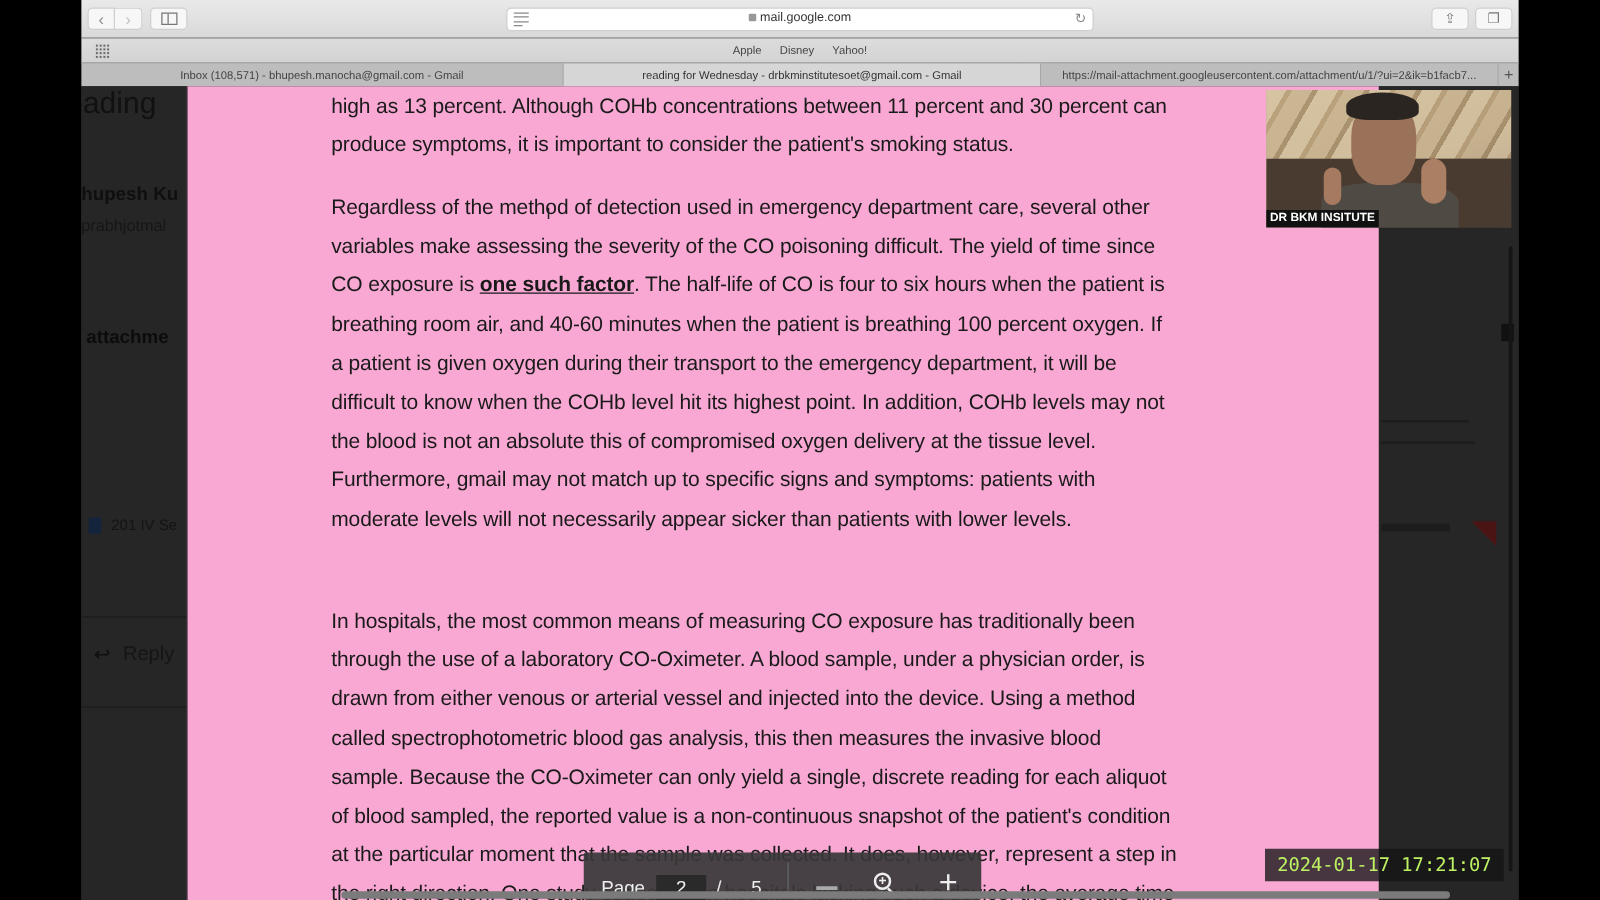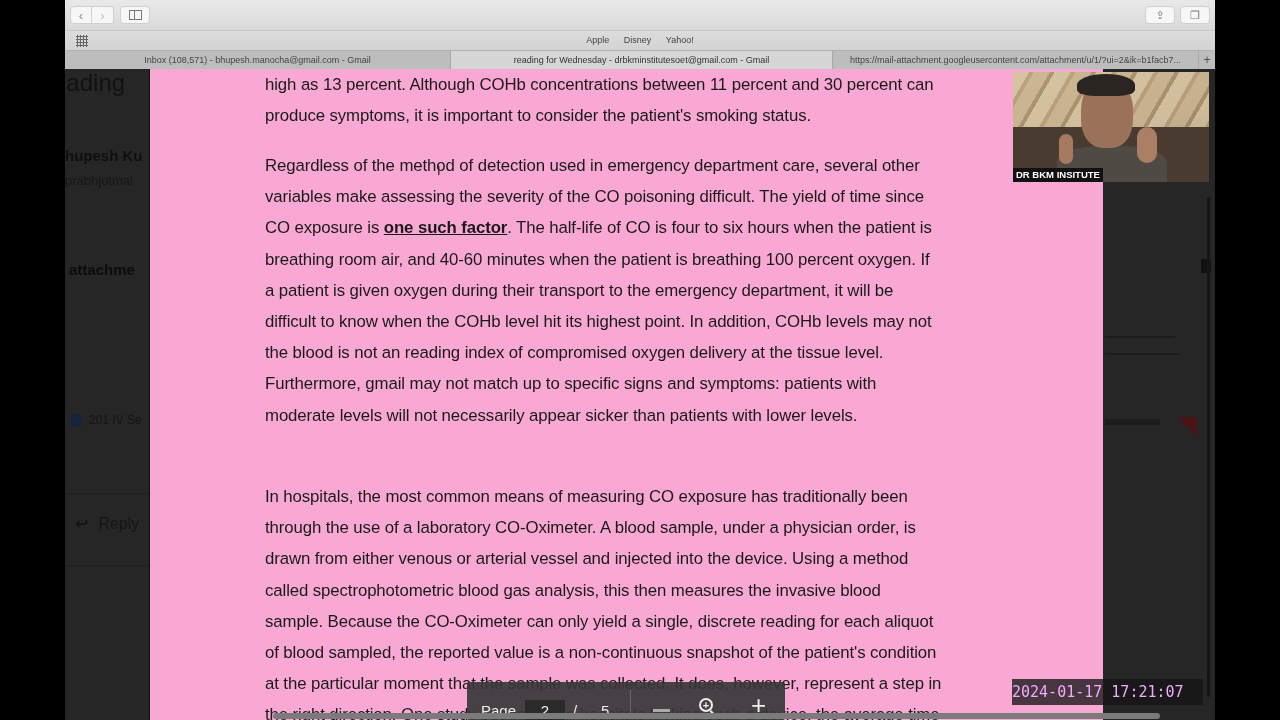--- a/index.html
+++ b/index.html
@@ -111,41 +111,53 @@
   .cam-person-head { position: absolute; left: 68px; top: 6px; width: 52px; height: 70px; background: #9a7259; border-radius: 45% 45% 40% 40%; }
   .cam-person-hair { position: absolute; left: 64px; top: 2px; width: 58px; height: 22px; background: #2b2522; border-radius: 50% 50% 30% 30%; }
   .cam-person-body { position: absolute; left: 44px; top: 74px; width: 110px; height: 40px; background: #4f4a44; border-radius: 40% 40% 0 0; }
   .cam-hand-l { position: absolute; left: 46px; top: 62px; width: 14px; height: 30px; background: #a57a60; border-radius: 7px; }
   .cam-hand-r { position: absolute; left: 124px; top: 55px; width: 20px; height: 36px; background: #aa7f64; border-radius: 10px; }
   .cam-label { position: absolute; left: 0; top: 96px; height: 14px; padding: 0 3px; background: #111; color: #fff;
     font-size: 9.5px; font-weight: bold; line-height: 14px; }
 
   
   .timestamp { position: absolute; left: 1012px; top: 679px; width: 191px; height: 26px;
-    background: rgba(20,20,20,0.78); color: #f0abfc; font-family: "DejaVu Sans Mono", monospace; font-size: 15px; line-height: 26px; }
+    background: rgba(20,20,20,0.78); color: #bef264; font-family: "DejaVu Sans Mono", monospace; font-size: 15px; line-height: 26px; text-align: center; }
 </style>
 </head>
 <body>
 
 <div class="left-black"></div>
 <div class="right-black"></div>
 
 <div class="window">
 
   <div class="toolbar">
     <div class="nav-group">
       <div class="nav-btn back">
         <span>‹</span>
       </div>
       <div class="nav-btn fwd">
         <span>›</span>
       </div>
     </div>
     <div class="sidebar-btn">
       <div class="sidebar-glyph"></div>
+    </div>
+    <div class="address-bar">
+      <div class="reader-icon">
+          <span></span>
+          <span></span>
+          <span></span>
+          <span></span>
+        </div>
+      <div class="url-wrap">
+        <span class="lock-icon"></span><span>mail.google.com</span>
+      </div>
+      <span class="reload-icon">↻</span>
     </div>
     <div class="share-btn">
       <span>⇪</span>
     </div>
     <div class="tabs-btn">
       <span>❐</span>
     </div>
   </div>
 
   <div class="favbar">
@@ -193,21 +205,21 @@
         <span class="line">high as 13 percent. Although COHb concentrations between 11 percent and 30 percent can</span>
         <span class="line">produce symptoms, it is important to consider the patient's smoking status.</span>
       </div>
       <div class="para" style="top:81px;">
         <span class="line">Regardless of the method of detection used in emergency department care, several other</span>
         <span class="line">variables make assessing the severity of the CO poisoning difficult. The yield of time since</span>
         <span class="line"><span>CO exposure is </span><span class="underline-bold">one such factor</span><span>. The half-life of CO is four to six hours when the patient is</span></span>
         <span class="line">breathing room air, and 40-60 minutes when the patient is breathing 100 percent oxygen. If</span>
         <span class="line">a patient is given oxygen during their transport to the emergency department, it will be</span>
         <span class="line">difficult to know when the COHb level hit its highest point. In addition, COHb levels may not</span>
-        <span class="line">the blood is not an reading index of compromised oxygen delivery at the tissue level.</span>
+        <span class="line">the blood is not an absolute this of compromised oxygen delivery at the tissue level.</span>
         <span class="line">Furthermore, gmail may not match up to specific signs and symptoms: patients with</span>
         <span class="line">moderate levels will not necessarily appear sicker than patients with lower levels.</span>
       </div>
       <div class="para" style="top:412px;">
         <span class="line">In hospitals, the most common means of measuring CO exposure has traditionally been</span>
         <span class="line">through the use of a laboratory CO-Oximeter. A blood sample, under a physician order, is</span>
         <span class="line">drawn from either venous or arterial vessel and injected into the device. Using a method</span>
         <span class="line">called spectrophotometric blood gas analysis, this then measures the invasive blood</span>
         <span class="line">sample. Because the CO-Oximeter can only yield a single, discrete reading for each aliquot</span>
         <span class="line">of blood sampled, the reported value is a non-continuous snapshot of the patient's condition</span>

